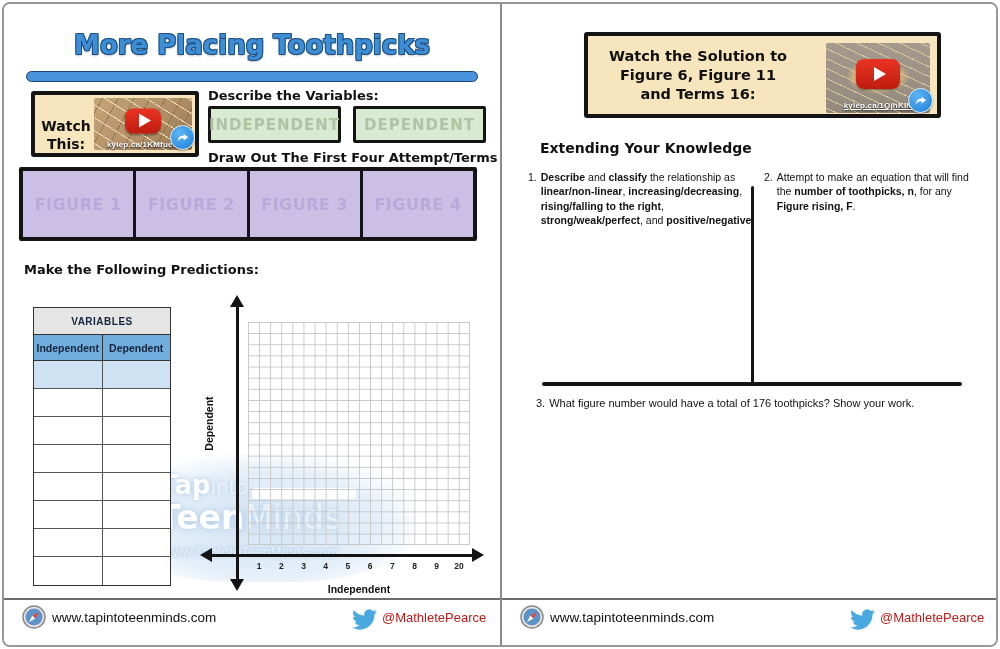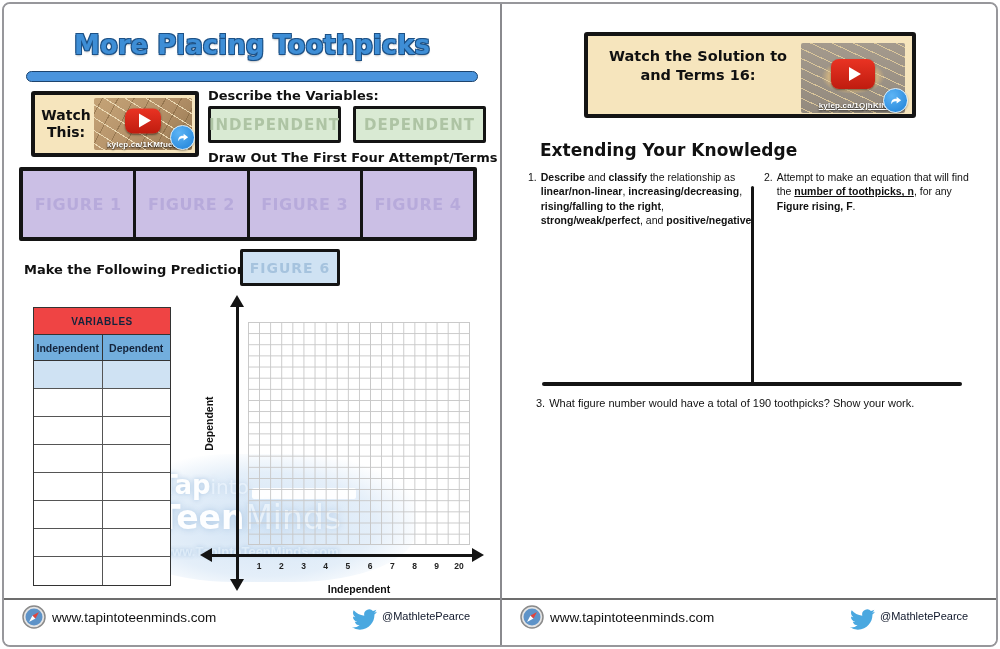--- a/index.html
+++ b/index.html
@@ -12,21 +12,21 @@
   .hbold { font-family:"DejaVu Sans","Liberation Sans",sans-serif; font-weight:bold; color:#111; }
 
   
   .pl-title { position:absolute; left:0; top:26px; width:100%; text-align:center;
     font-family:"DejaVu Sans",sans-serif; font-weight:bold; font-size:26px; color:#3e8ed6;
     text-shadow:-1px -1px 0 #1d5186, 1px -1px 0 #1d5186, -1px 1px 0 #1d5186, 1px 1px 0 #1d5186, 0 2px 2px rgba(0,0,0,.25); }
   .pl-divider { position:absolute; left:22px; top:67px; width:452px; height:11px; background:#4a94dd;
     border:1.5px solid #1d446e; border-radius:6px; }
 
   .watch-box { position:absolute; left:27px; top:87px; width:168px; height:66px; background:#f6e5bd;
-    border:4px solid #141414; border-radius:3px; display:flex; align-items:center; }
+    border:4px solid #141414; border-radius:3px; display:flex; align-items:flex-end; }
   .watch-label { width:62px; text-align:center; font-family:"DejaVu Sans",sans-serif; font-weight:bold; font-size:14px; line-height:1.25; color:#111; }
 
   .thumb { position:absolute; overflow:visible; border-radius:2px; }
   .thumb-inner { position:absolute; inset:0; overflow:hidden; border-radius:2px; }
   .thumb.tl { right:3px; top:3px; width:98px; height:52px; }
   .tl .thumb-inner { background:
       repeating-linear-gradient(32deg, rgba(240,223,186,0) 0 5px, rgba(240,223,186,.9) 5px 6px, rgba(240,223,186,0) 6px 11px),
       repeating-linear-gradient(118deg, rgba(122,94,58,0) 0 7px, rgba(122,94,58,.55) 7px 8px, rgba(122,94,58,0) 8px 14px),
       linear-gradient(135deg,#c5a477,#b39068 55%,#957850); }
   .thumb.tr { right:7px; top:7px; width:104px; height:70px; }
@@ -56,21 +56,21 @@
   .pb1 { left:236px; top:245px; width:100px; height:37px; background:#cfe2f3; color:#a6c3de; font-size:14px; }
   .pb2 { left:361px; top:245px; width:102px; height:37px; background:#8ecb72; color:#b2dba0; font-size:14px; }
 
   .figrow { position:absolute; left:15px; top:163px; width:458px; height:74px; border:4px solid #141414; border-radius:2px; display:flex; }
   .figcell { flex:1; background:#cbbfe5; border-right:3px solid #141414; display:flex; align-items:center; justify-content:center;
     font-family:"DejaVu Sans",sans-serif; font-weight:bold; font-size:16px; color:#b7aadb; letter-spacing:.5px; }
   .figcell:last-child { border-right:none; }
 
   
   .vtable { position:absolute; left:29px; top:303px; width:138px; z-index:3; background:#fff; border:1.5px solid #333; }
-  .vt-title { height:27px; background:#ef4444; border-bottom:1px solid #333; display:flex; align-items:center; justify-content:center;
+  .vt-title { height:27px; background:#e5e5e5; border-bottom:1px solid #333; display:flex; align-items:center; justify-content:center;
     font-weight:bold; font-size:10px; color:#14243c; letter-spacing:.5px; }
   .vt-head { height:26px; display:flex; border-bottom:1px solid #333; }
   .vt-hcell { flex:1; background:#72aedd; display:flex; align-items:center; justify-content:center; font-weight:bold; font-size:10.5px; color:#14243c; }
   .vt-hcell:first-child { border-right:1px solid #333; }
   .vt-row { height:28px; display:flex; border-bottom:1px solid #555; }
   .vt-row:last-child { border-bottom:none; }
   .vt-cell { flex:1; background:#fff; }
   .vt-cell:first-child { border-right:1px solid #555; }
   .vt-row.tint .vt-cell { background:#cfe2f3; }
 
@@ -96,40 +96,40 @@
   .wm-bar { position:absolute; left:120px; top:26px; width:104px; height:11px; background:rgba(255,255,255,.95); border-radius:2px; }
   .wm-l1 { position:absolute; left:28px; top:8px; font-family:"DejaVu Sans",sans-serif; }
   .wm-l1 .w1 { font-weight:bold; font-size:26px; color:rgba(255,255,255,.96); text-shadow:0 0 5px rgba(168,197,226,.9); }
   .wm-l1 .w2 { font-size:20px; color:rgba(238,246,253,.75); text-shadow:0 0 5px rgba(168,197,226,.7); }
   .wm-l2 { position:absolute; left:26px; top:36px; font-family:"DejaVu Sans",sans-serif; }
   .wm-l2 .w1 { font-weight:bold; font-size:33px; color:rgba(255,255,255,.97); text-shadow:0 0 6px rgba(168,197,226,.9); }
   .wm-l2 .w2 { font-size:33px; color:rgba(244,250,254,.72); text-shadow:0 0 6px rgba(168,197,226,.7); }
   .wm-l3 { position:absolute; left:30px; top:82px; font-size:13px; font-weight:bold; color:rgba(222,236,248,.98); text-shadow:0 0 4px rgba(160,192,224,.9); }
 
   
-  .sol-box { position:absolute; left:82px; top:28px; width:332px; height:86px; background:#f6e5bd; border:4px solid #141414; border-radius:3px; }
+  .sol-box { position:absolute; left:82px; top:28px; width:357px; height:86px; background:#f6e5bd; border:4px solid #141414; border-radius:3px; }
   .sol-text { position:absolute; left:10px; top:11px; width:200px; text-align:center;
     font-family:"DejaVu Sans",sans-serif; font-weight:bold; font-size:14.5px; line-height:1.32; color:#111; }
   .sol-text span { display:block; white-space:nowrap; }
-  .pr-heading { position:absolute; left:38px; top:136px; font-size:17px; }
+  .pr-heading { position:absolute; left:38px; top:136px; font-size:14px; }
   .q { position:absolute; display:flex; font-size:10.5px; line-height:1.38; color:#111; }
   .q .qnum { flex:none; margin-right:4px; }
   .q1 { left:26px; top:166px; width:228px; }
   .q2 { left:262px; top:166px; width:220px; }
   .q3 { left:34px; top:392px; width:445px; font-size:11px; }
   .pr-vline { position:absolute; left:249px; top:182px; width:3px; height:199px; background:#141414; border-radius:2px; }
   .pr-hline { position:absolute; left:40px; top:378px; width:420px; height:3.5px; background:#141414; border-radius:2px; }
 
   
   .footer-line { position:absolute; left:0; right:0; top:594px; height:2px; background:#6d6d6d; }
   .footer { position:absolute; left:0; right:0; top:598px; height:40px; }
   .compass { position:absolute; left:18px; top:3px; }
   .site { position:absolute; left:48px; top:8px; font-size:13.5px; color:#111; }
   .tbird { position:absolute; left:348px; top:5px; }
-  .handle { position:absolute; left:378px; top:8px; font-size:11px; color:#0f172a; }
+  .handle { position:absolute; left:378px; top:8px; font-size:13px; color:#b91c1c; }
 </style>
 </head>
 <body>
 
 <div class="sheet">
 
   <div class="page left">
 
     <div class="pl-title">More Placing Toothpicks</div>
     <div class="pl-divider"></div>
@@ -164,21 +164,20 @@
 
     <div class="pl-draw hbold">Draw Out The First Four Attempt/Terms</div>
     <div class="figrow">
       <div class="figcell">FIGURE 1</div>
       <div class="figcell">FIGURE 2</div>
       <div class="figcell">FIGURE 3</div>
       <div class="figcell">FIGURE 4</div>
     </div>
 
     <div class="pl-predict hbold">Make the Following Predictions:</div>
-    <div class="sketch-box pb1">FIGURE 6</div>
 
     <div class="vtable">
       <div class="vt-title">VARIABLES</div>
       <div class="vt-head">
         <div class="vt-hcell">Independent</div>
         <div class="vt-hcell">Dependent</div>
       </div>
       <div class="vt-row tint">
           <div class="vt-cell"></div>
           <div class="vt-cell"></div>
@@ -250,20 +249,21 @@
       <span class="handle">@MathletePearce</span>
     </div>
   </div>
 
   <div class="page right">
 
 
     <div class="sol-box">
       <div class="sol-text">
         <span>Watch the Solution to</span>
+        <span>Figure 6, Figure 11</span>
         <span>and Terms 16:</span>
       </div>
       <div class="thumb tr">
         <div class="thumb-inner"></div>
         <div class="play big">
             <span class="play-tri"></span>
           </div>
         <div class="vlink u">kylep.ca/1QjhKIN</div>
         <div class="share">
           <svg width="15" height="15" viewBox="0 0 20 20">
@@ -274,29 +274,29 @@
     </div>
 
     <div class="pr-heading hbold">Extending Your Knowledge</div>
 
     <div class="q q1">
       <span class="qnum">1.</span>
       <span><span style="font-weight: bold;">Describe</span><span> and </span><span style="font-weight: bold;">classify</span><span> the relationship as </span><span style="font-weight: bold;">linear/non-linear</span><span>, </span><span style="font-weight: bold;">increasing/decreasing</span><span>, </span><span style="font-weight: bold;">rising/falling to the right</span><span>, </span><span style="font-weight: bold;">strong/weak/perfect</span><span>, and </span><span style="font-weight: bold;">positive/negative</span><span>.</span></span>
     </div>
     <div class="q q2">
       <span class="qnum">2.</span>
-      <span><span>Attempt to make an equation that will find the </span><span style="font-weight: bold; text-decoration: underline;">number of toothpicks, n</span><span>, for any </span><span style="font-weight: bold;">Figure rising, F</span><span>.</span></span>
+      <span><span>Attempt to make an equation that will find the </span><span style="font-weight: bold;">number of toothpicks, n</span><span>, for any </span><span style="font-weight: bold;">Figure rising, F</span><span>.</span></span>
     </div>
 
     <div class="pr-vline"></div>
     <div class="pr-hline"></div>
 
     <div class="q q3">
       <span class="qnum">3.</span>
-      <span>What figure number would have a total of 190 toothpicks? Show your work.</span>
+      <span>What figure number would have a total of 176 toothpicks? Show your work.</span>
     </div>
 
     <div class="footer-line"></div>
     <div class="footer">
       <svg class="compass" width="24" height="24" viewBox="0 0 24 24">
         <circle cx="12" cy="12" r="11" fill="#e5e5e5" stroke="#8a8a8a" stroke-width="1.5"></circle>
         <circle cx="12" cy="12" r="8.5" fill="#5e93c8"></circle>
         <polygon points="7,17 13.5,13.5 10.5,10.5" fill="#ffffff"></polygon>
         <polygon points="17,7 10.5,10.5 13.5,13.5" fill="#e2453c"></polygon>
       </svg>

